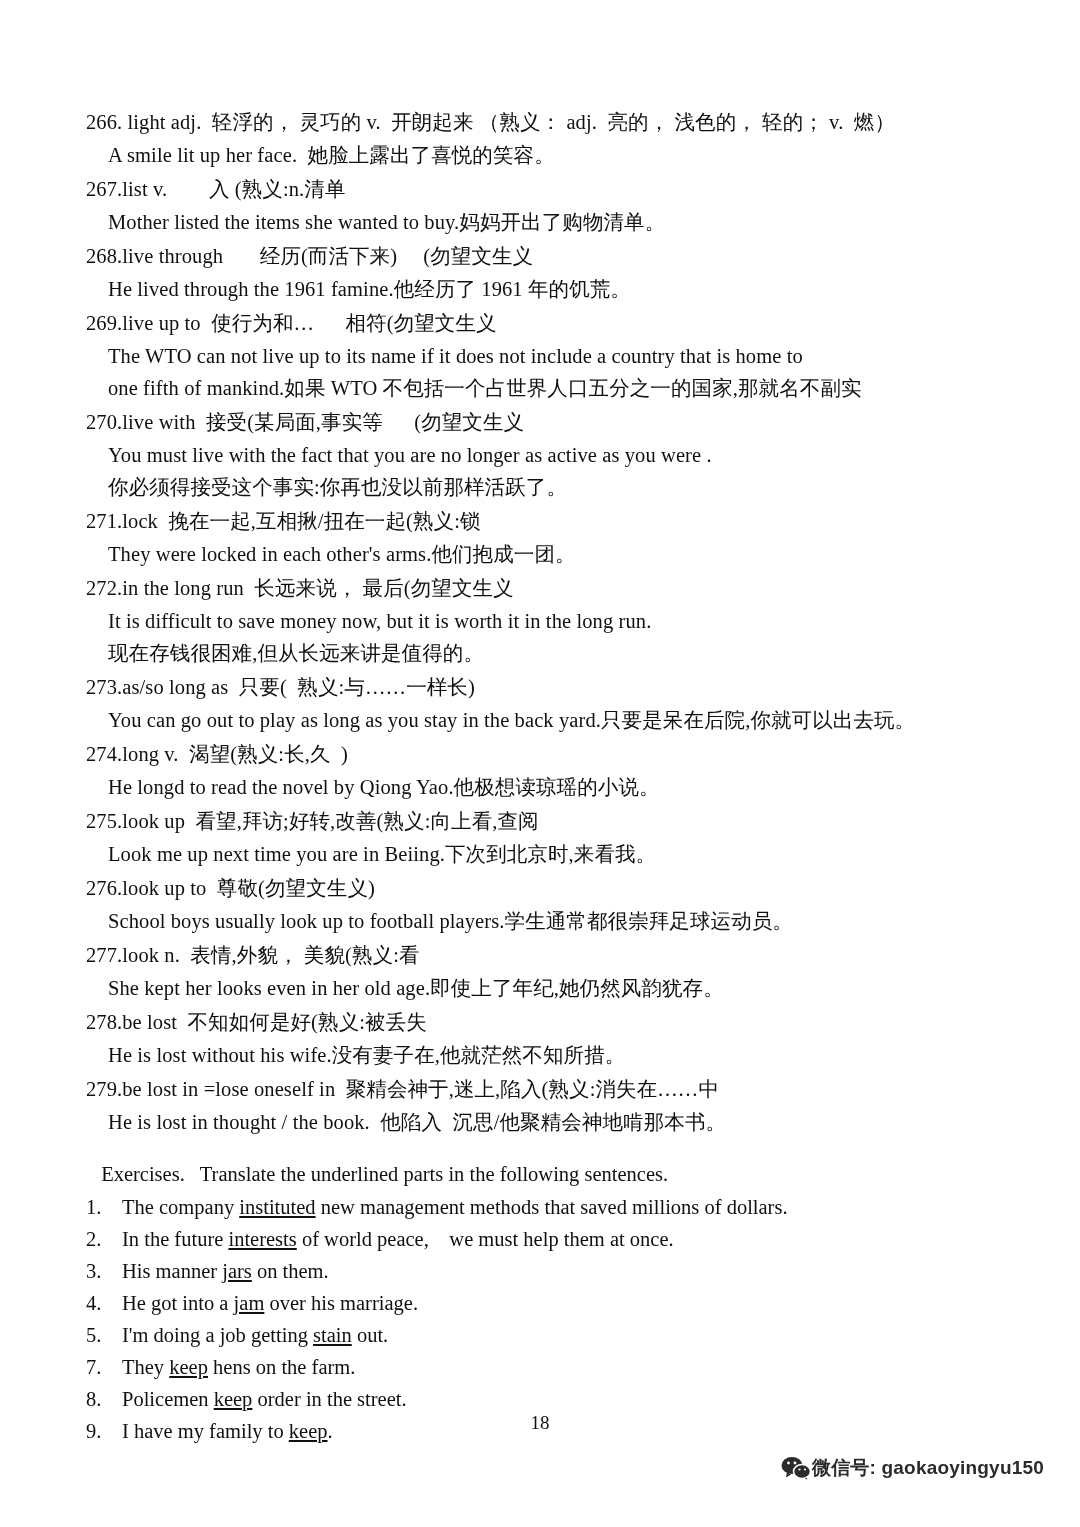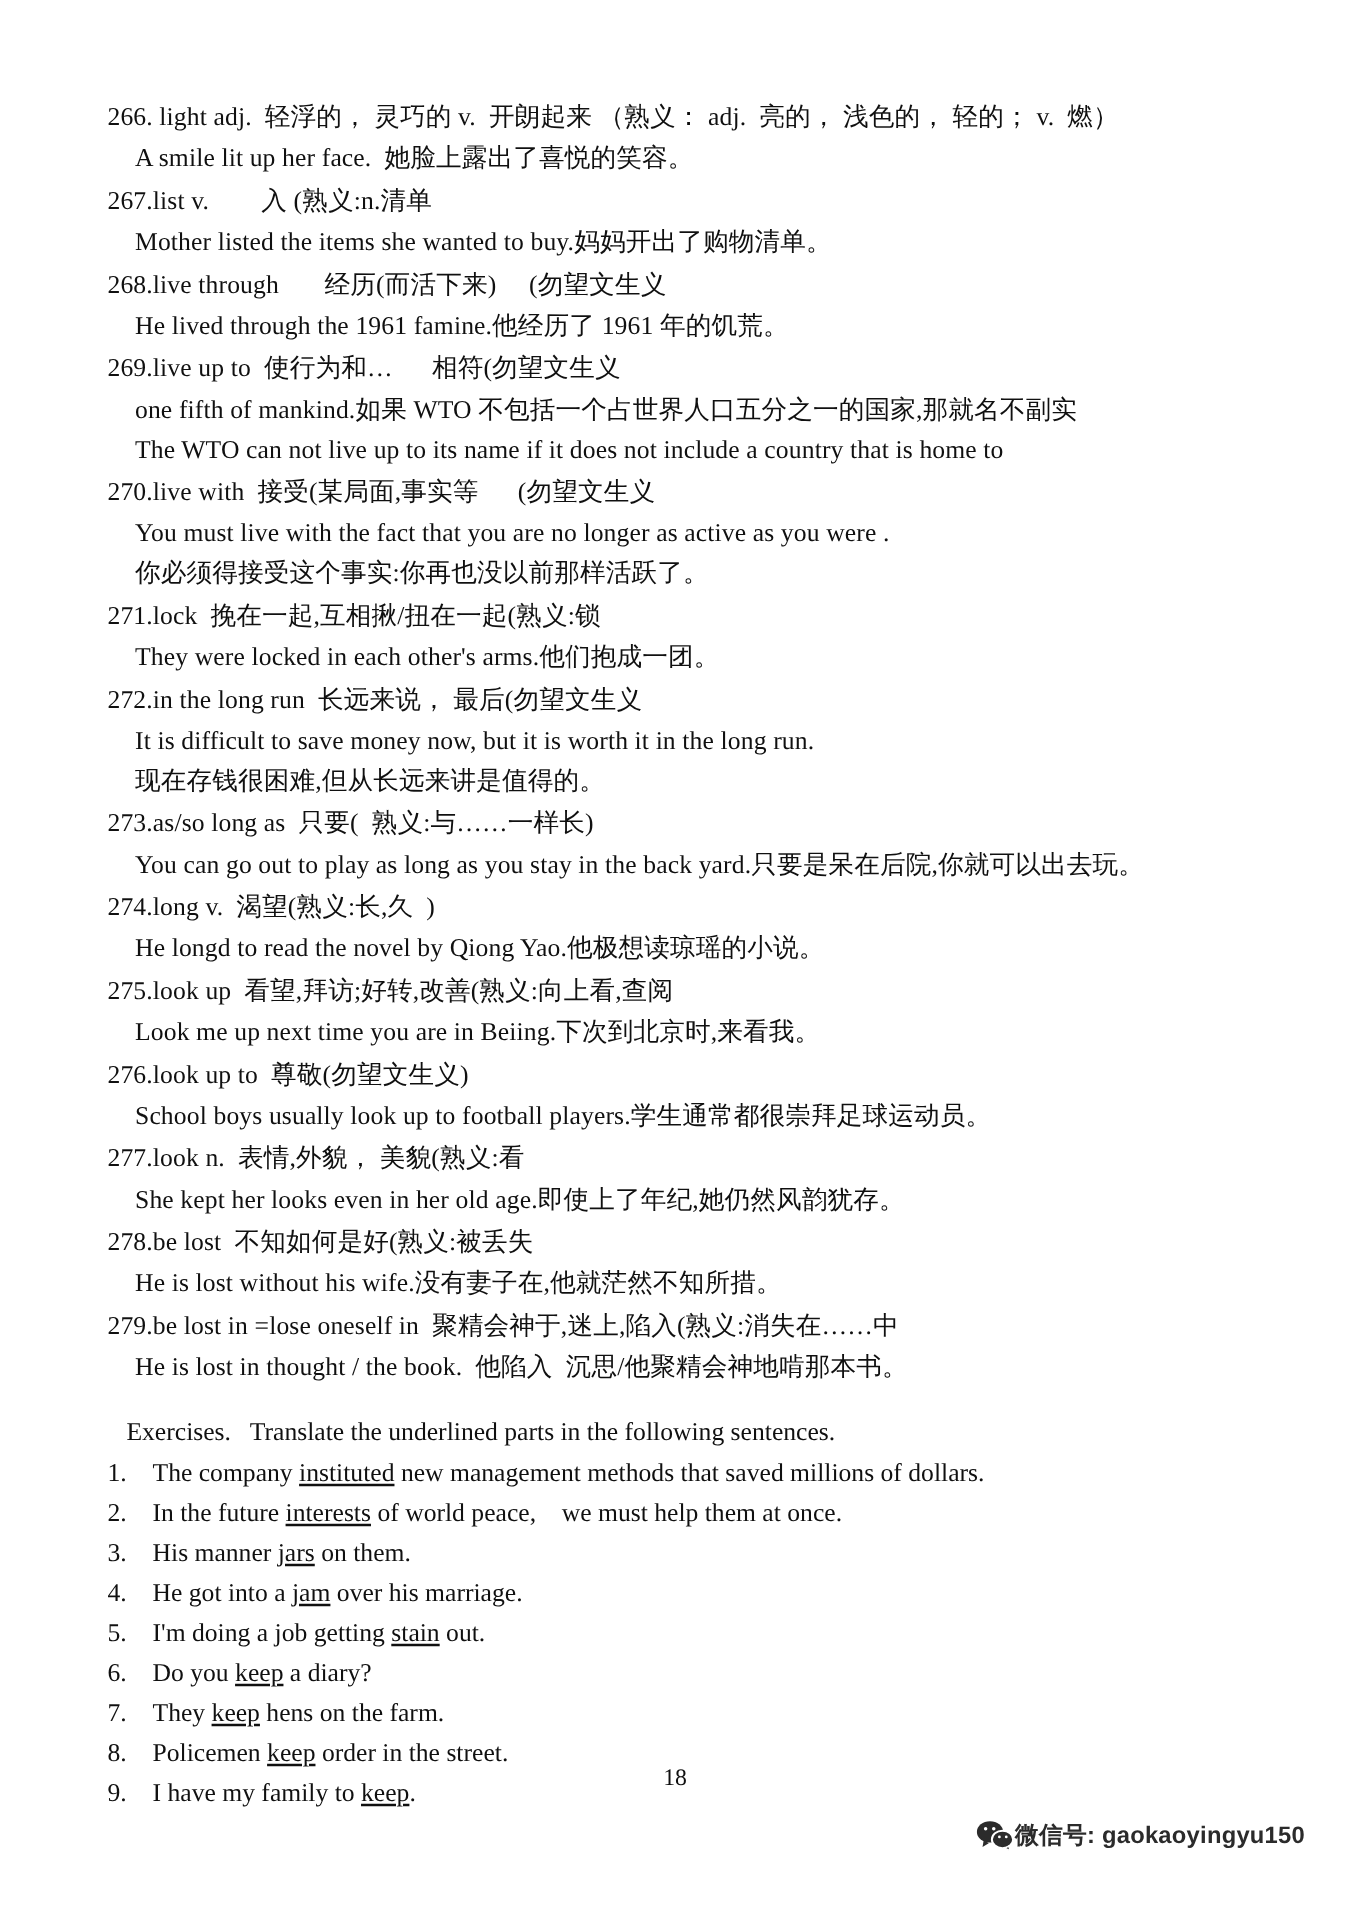--- a/index.html
+++ b/index.html
@@ -14,21 +14,21 @@
     font-family: "Liberation Serif", "DejaVu Serif", serif;
     color: #101010;
     overflow: hidden;
   }
   .page {
     position: absolute;
     left: 0; top: 0;
     width: 1080px;
     height: 1527px;
     box-sizing: border-box;
-    padding: 78px 72px 0 86px;
+    padding: 106px 72px 0 86px;
   }
   .entry {
     margin: 0 0 2px 0;
   }
   .head {
     font-size: 20.5px;
     line-height: 33px;
     white-space: pre-wrap;
     letter-spacing: 0.1px;
   }
@@ -105,22 +105,22 @@
       <div class="entry">
         <div class="head">267.list v.        入 (熟义:n.清单</div>
         <div class="ex">Mother listed the items she wanted to buy.妈妈开出了购物清单。</div>
       </div>
       <div class="entry">
         <div class="head">268.live through       经历(而活下来)     (勿望文生义</div>
         <div class="ex">He lived through the 1961 famine.他经历了 1961 年的饥荒。</div>
       </div>
       <div class="entry">
         <div class="head">269.live up to  使行为和…      相符(勿望文生义</div>
+        <div class="ex">The WTO can not live up to its name if it does not include a country that is home to</div>
         <div class="ex">one fifth of mankind.如果 WTO 不包括一个占世界人口五分之一的国家,那就名不副实</div>
-        <div class="ex">The WTO can not live up to its name if it does not include a country that is home to</div>
       </div>
       <div class="entry">
         <div class="head">270.live with  接受(某局面,事实等      (勿望文生义</div>
         <div class="ex">You must live with the fact that you are no longer as active as you were .</div>
         <div class="ex">你必须得接受这个事实:你再也没以前那样活跃了。</div>
       </div>
       <div class="entry">
         <div class="head">271.lock  挽在一起,互相揪/扭在一起(熟义:锁</div>
         <div class="ex">They were locked in each other's arms.他们抱成一团。</div>
       </div>
@@ -160,21 +160,20 @@
     </div>
 
   <div class="exercise-title"> Exercises.   Translate the underlined parts in the following sentences.</div>
 
   <div id="questions">
       <div class="qitem"><span class="qnum">1.</span><span>The company </span><span class="u">instituted</span><span> new management methods that saved millions of dollars.</span></div>
       <div class="qitem"><span class="qnum">2.</span><span>In the future </span><span class="u">interests</span><span> of world peace,    we must help them at once.</span></div>
       <div class="qitem"><span class="qnum">3.</span><span>His manner </span><span class="u">jars</span><span> on them.</span></div>
       <div class="qitem"><span class="qnum">4.</span><span>He got into a </span><span class="u">jam</span><span> over his marriage.</span></div>
       <div class="qitem"><span class="qnum">5.</span><span>I'm doing a job getting </span><span class="u">stain</span><span> out.</span></div>
-      <div class="qitem"><span class="qnum">6.</span><span>Do you </span><span class="u">keep</span><span> a diary?</span></div>
       <div class="qitem"><span class="qnum">7.</span><span>They </span><span class="u">keep</span><span> hens on the farm.</span></div>
       <div class="qitem"><span class="qnum">8.</span><span>Policemen </span><span class="u">keep</span><span> order in the street.</span></div>
       <div class="qitem"><span class="qnum">9.</span><span>I have my family to </span><span class="u">keep</span><span>.</span></div>
     </div>
 </div>
 
 <div class="page-number">18</div>
 
 <div class="footer">
   <span class="wechat-icon">

